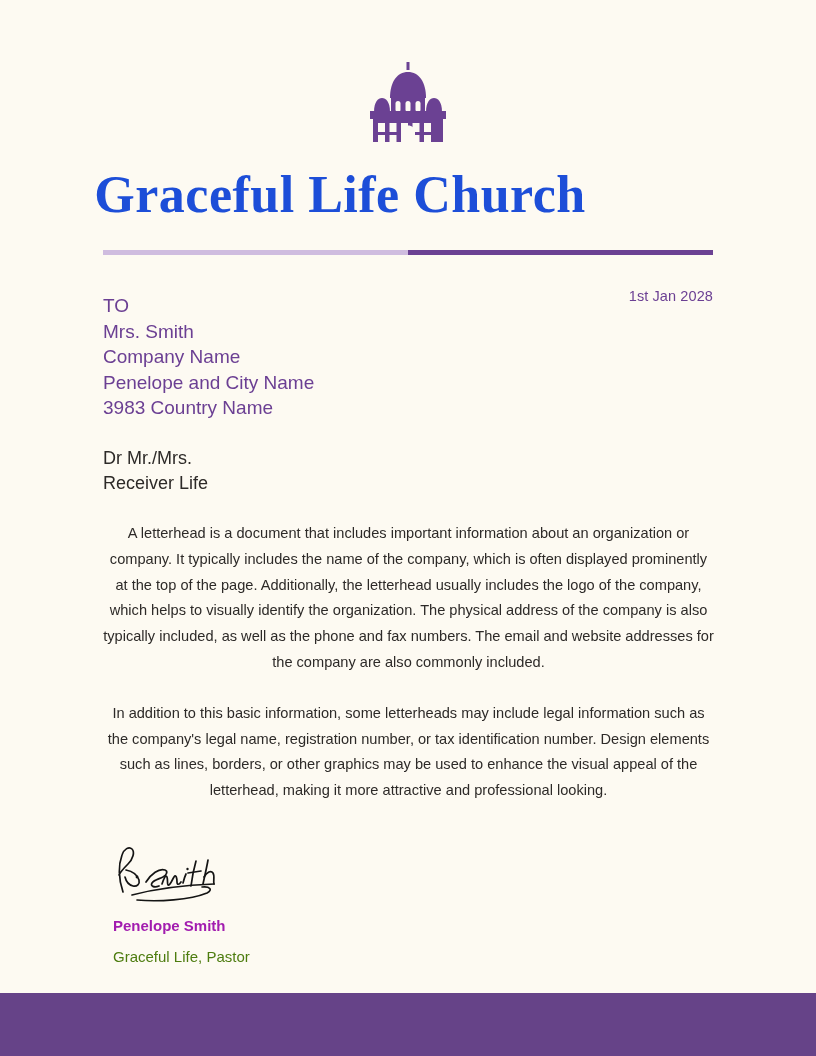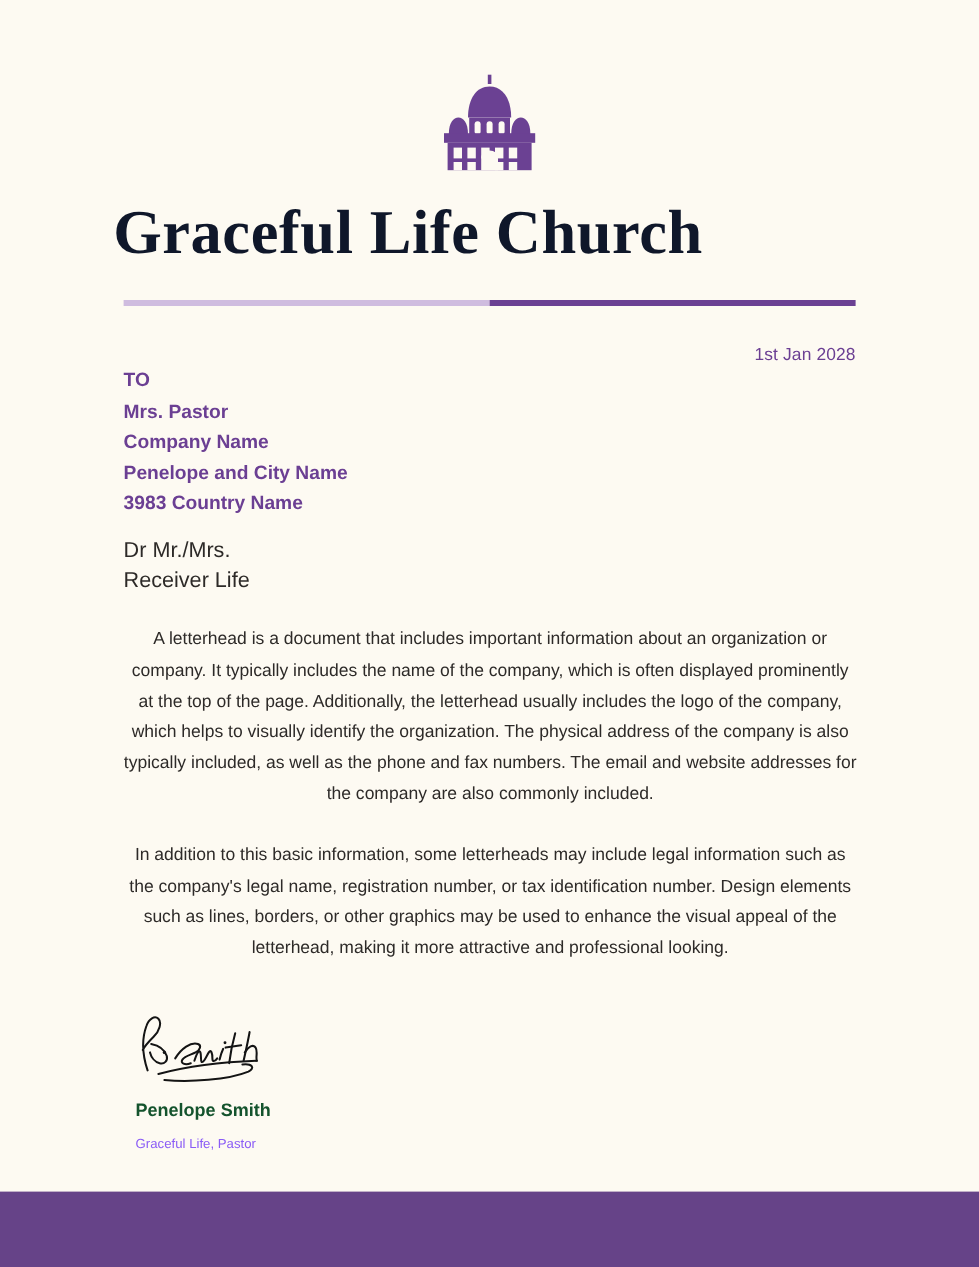--- a/index.html
+++ b/index.html
@@ -39,21 +39,21 @@
   .title {
     position: absolute;
     top: 166px;
     left: 0;
     width: 680px;
     text-align: center;
     font-family: "Liberation Serif", serif;
     font-weight: bold;
     font-size: 52px;
     letter-spacing: 0.5px;
-    color: #0f172a;
+    color: #1d4ed8;
     line-height: 1.12;
   }
 
   
   .divider {
     position: absolute;
     top: 250px;
     left: 103px;
     width: 610px;
     height: 5px;
@@ -82,23 +82,23 @@
     right: 0;
     top: 0;
     font-size: 14.5px;
     font-weight: normal;
     color: #6b3f93;
     letter-spacing: 0.1px;
   }
   .to-block {
     position: absolute;
     left: 0;
-    top: 17px;
-    font-size: 16px;
-    font-weight: bold;
+    top: 5px;
+    font-size: 19px;
+    font-weight: normal;
     color: #6b3f93;
     line-height: 25.6px;
   }
   .to-block div {
     white-space: nowrap;
   }
 
   
   .salutation {
     position: absolute;
@@ -136,28 +136,28 @@
   }
   .sign-svg {
     display: block;
   }
   .signer-name {
     position: absolute;
     top: 917px;
     left: 113px;
     font-size: 15px;
     font-weight: bold;
-    color: #14532d;
+    color: #a21caf;
   }
   .signer-role {
     position: absolute;
     top: 948px;
     left: 113px;
-    font-size: 11px;
-    color: #8b5cf6;
+    font-size: 15px;
+    color: #4d7c0f;
   }
 
   
   .footer-bar {
     position: absolute;
     left: 0;
     bottom: 0;
     width: 816px;
     height: 63px;
     background: #664388;
@@ -207,21 +207,21 @@
 
   <div class="divider">
     <div class="seg-light"></div>
     <div class="seg-dark"></div>
   </div>
 
   <div class="meta-row">
     <div class="date">1st Jan 2028</div>
     <div class="to-block">
       <div>TO</div>
-      <div>Mrs. Pastor</div>
+      <div>Mrs. Smith</div>
       <div>Company Name</div>
       <div>Penelope and City Name</div>
       <div>3983 Country Name</div>
     </div>
   </div>
 
   <div class="salutation">
     <div>Dr Mr./Mrs.</div>
     <div>Receiver Life</div>
   </div>

